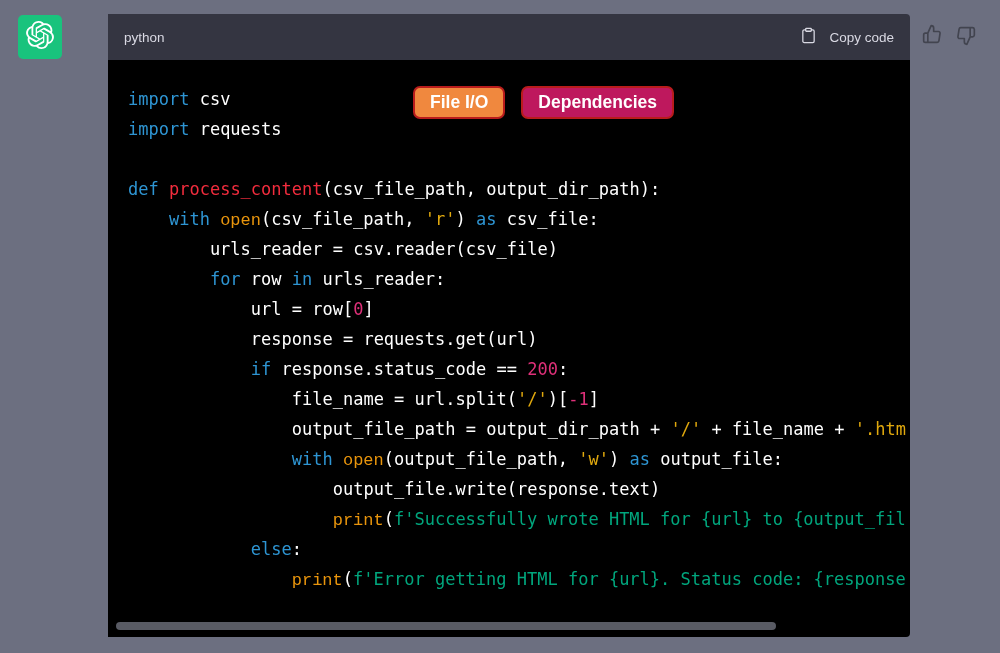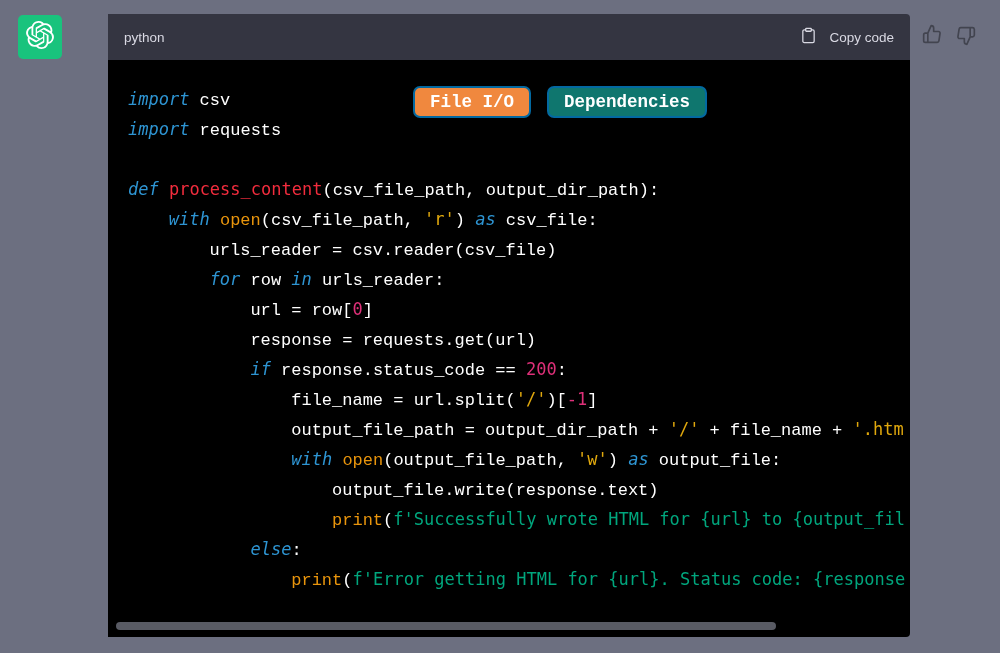--- a/index.html
+++ b/index.html
@@ -34,34 +34,33 @@
 
   .code-body { position:relative; height:577px; background: var(--code-bg, #000); }
   pre {
     height:100%; padding:24px 20px 0 20px;
     font-family:"DejaVu Sans Mono", monospace;
     font-size:17px; line-height:30px;
     color: var(--plain, #fff);
     white-space:pre; overflow:hidden;
   }
   .code-line { height:30px; }
-  .tok-kw   { color: var(--keyword,  #2e95d3); font-style: italic; }
+  .tok-kw   { color: var(--keyword,  #2e95d3); }
   .tok-fn   { color: var(--function, #f22c3d); }
   .tok-bi   { color: var(--builtin,  #e9950c); font-family: Liberation Mono, monospace; }
   .tok-str  { color: var(--string,   #e0a80d); }
   .tok-fstr { color: var(--fstring,  #00a67d); }
   .tok-num  { color: var(--number,   #df3079); }
-  .tok-pl   { color: var(--plain,    #ffffff); font-family: Liberation Mono, monospace; }
+  .tok-pl   { color: var(--plain,    #ffffff); }
 
   .badges { position:absolute; left:305px; top:26px; display:flex; gap:16px; }
   .badge {
-    padding:4px 15px; border:2px solid #0369a1; border-radius:7px;
+    padding:4px 15px; border:2px solid #b91c1c; border-radius:7px;
     color:#fff; font-weight:bold; font-size:17.5px; white-space:nowrap;
     box-shadow:0 1px 4px rgba(0,0,0,.45);
-    font-family:Liberation Mono, monospace;
   }
 
   .h-scrollbar {
     position:absolute; left:8px; bottom:7px; width:660px; height:8px;
     border-radius:4px; background:#595b64; cursor:pointer;
   }
 
   .feedback { position:absolute; left:922px; top:22px; display:flex; gap:14px; }
   .fb-btn { background:none; border:none; padding:0; cursor:pointer; }
   .fb-btn svg {
@@ -91,21 +90,21 @@
             <rect x="8" y="2" width="8" height="4" rx="1" ry="1"></rect>
           </svg>
       </span>
       <span>Copy code</span>
     </button>
   </div>
   <div class="code-body">
     <pre><code id="code"><div class="code-line"><span class="tok-kw">import</span><span class="tok-pl"> csv</span></div><div class="code-line"><span class="tok-kw">import</span><span class="tok-pl"> requests</span></div><div class="code-line"><span class="tok-pl">&nbsp;</span></div><div class="code-line"><span class="tok-kw">def</span><span class="tok-pl"> </span><span class="tok-fn">process_content</span><span class="tok-pl">(csv_file_path, output_dir_path):</span></div><div class="code-line"><span class="tok-pl">    </span><span class="tok-kw">with</span><span class="tok-pl"> </span><span class="tok-bi">open</span><span class="tok-pl">(csv_file_path, </span><span class="tok-str">'r'</span><span class="tok-pl">) </span><span class="tok-kw">as</span><span class="tok-pl"> csv_file:</span></div><div class="code-line"><span class="tok-pl">        urls_reader = csv.reader(csv_file)</span></div><div class="code-line"><span class="tok-pl">        </span><span class="tok-kw">for</span><span class="tok-pl"> row </span><span class="tok-kw">in</span><span class="tok-pl"> urls_reader:</span></div><div class="code-line"><span class="tok-pl">            url = row[</span><span class="tok-num">0</span><span class="tok-pl">]</span></div><div class="code-line"><span class="tok-pl">            response = requests.get(url)</span></div><div class="code-line"><span class="tok-pl">            </span><span class="tok-kw">if</span><span class="tok-pl"> response.status_code == </span><span class="tok-num">200</span><span class="tok-pl">:</span></div><div class="code-line"><span class="tok-pl">                file_name = url.split(</span><span class="tok-str">'/'</span><span class="tok-pl">)[</span><span class="tok-num">-1</span><span class="tok-pl">]</span></div><div class="code-line"><span class="tok-pl">                output_file_path = output_dir_path + </span><span class="tok-str">'/'</span><span class="tok-pl"> + file_name + </span><span class="tok-str">'.htm</span></div><div class="code-line"><span class="tok-pl">                </span><span class="tok-kw">with</span><span class="tok-pl"> </span><span class="tok-bi">open</span><span class="tok-pl">(output_file_path, </span><span class="tok-str">'w'</span><span class="tok-pl">) </span><span class="tok-kw">as</span><span class="tok-pl"> output_file:</span></div><div class="code-line"><span class="tok-pl">                    output_file.write(response.text)</span></div><div class="code-line"><span class="tok-pl">                    </span><span class="tok-bi">print</span><span class="tok-pl">(</span><span class="tok-fstr">f'Successfully wrote HTML for {url} to {output_fil</span></div><div class="code-line"><span class="tok-pl">            </span><span class="tok-kw">else</span><span class="tok-pl">:</span></div><div class="code-line"><span class="tok-pl">                </span><span class="tok-bi">print</span><span class="tok-pl">(</span><span class="tok-fstr">f'Error getting HTML for {url}. Status code: {response</span></div></code></pre>
     <div class="badges">
         <span class="badge" style="background: rgb(240, 136, 62);">File I/O</span>
-        <span class="badge" style="background: #0f766e;">Dependencies</span>
+        <span class="badge" style="background: #be185d;">Dependencies</span>
       </div>
     <div class="h-scrollbar"></div>
   </div>
 </div>
 
 <div class="feedback">
   <button class="fb-btn up">
     <span>
       <svg viewBox="0 0 24 24">
           <path d="M14 9V5a3 3 0 0 0-3-3l-4 9v11h11.28a2 2 0 0 0 2-1.7l1.38-9a2 2 0 0 0-2-2.3zM7 22H4a2 2 0 0 1-2-2v-7a2 2 0 0 1 2-2h3"></path>

